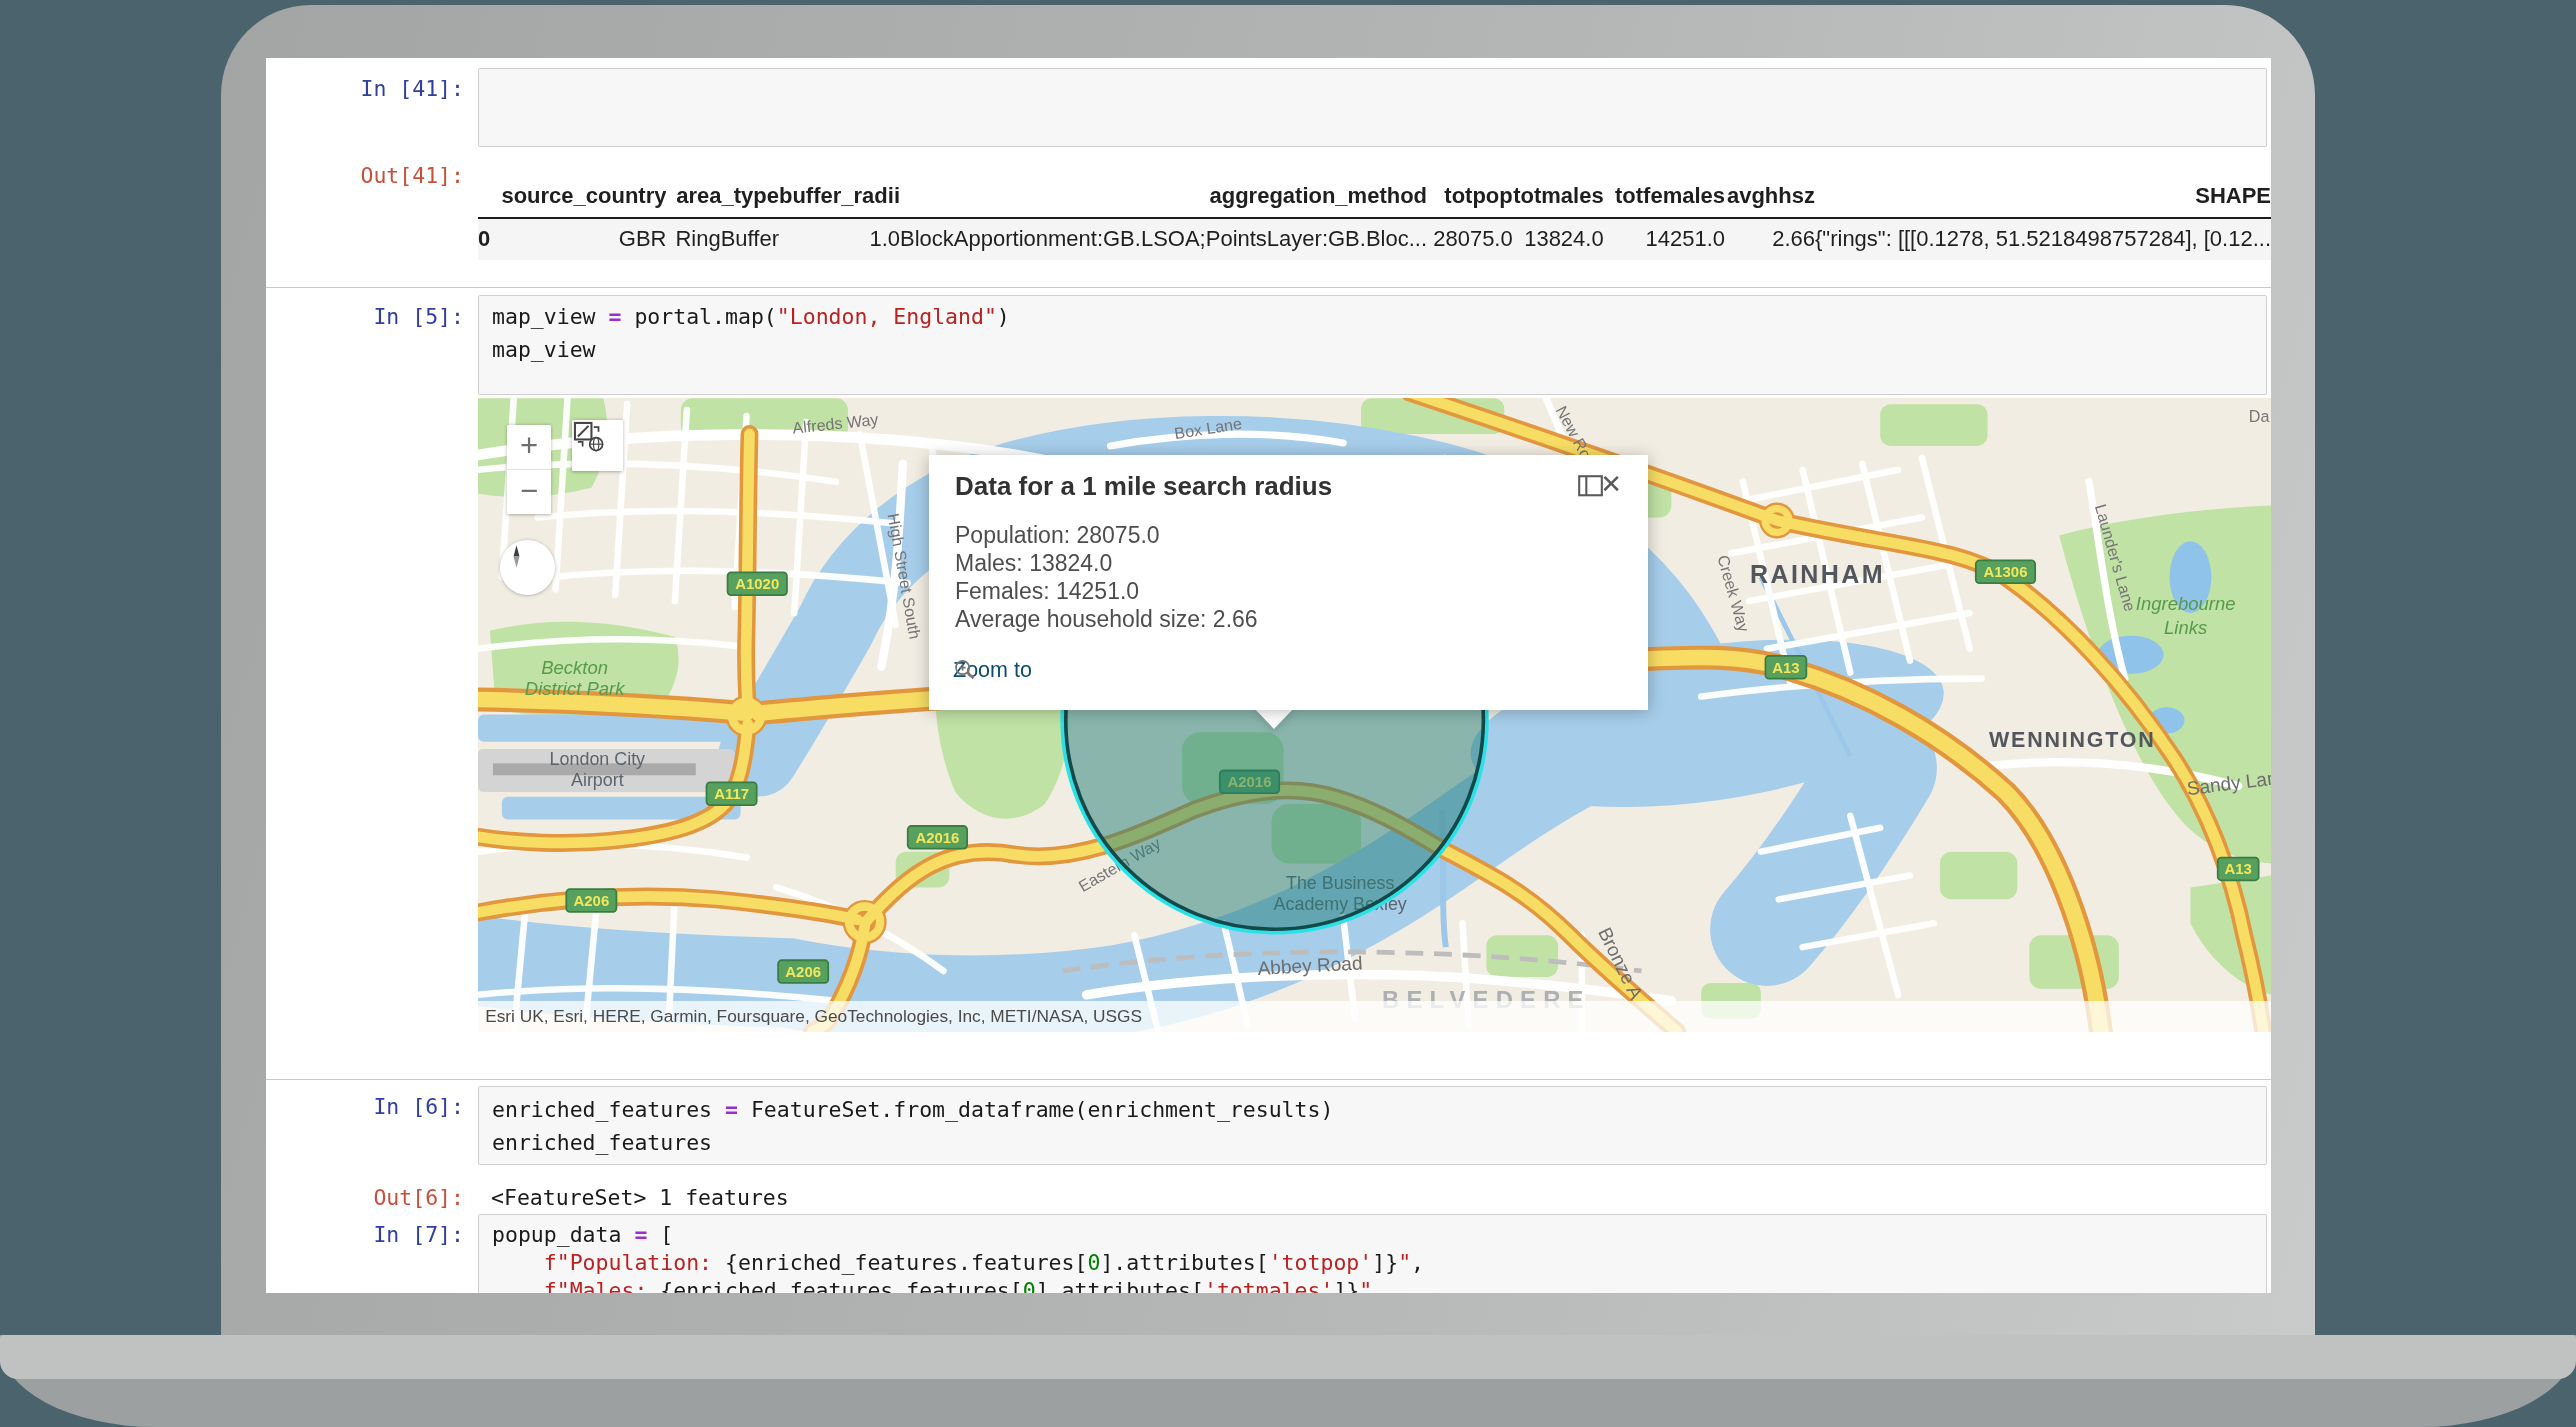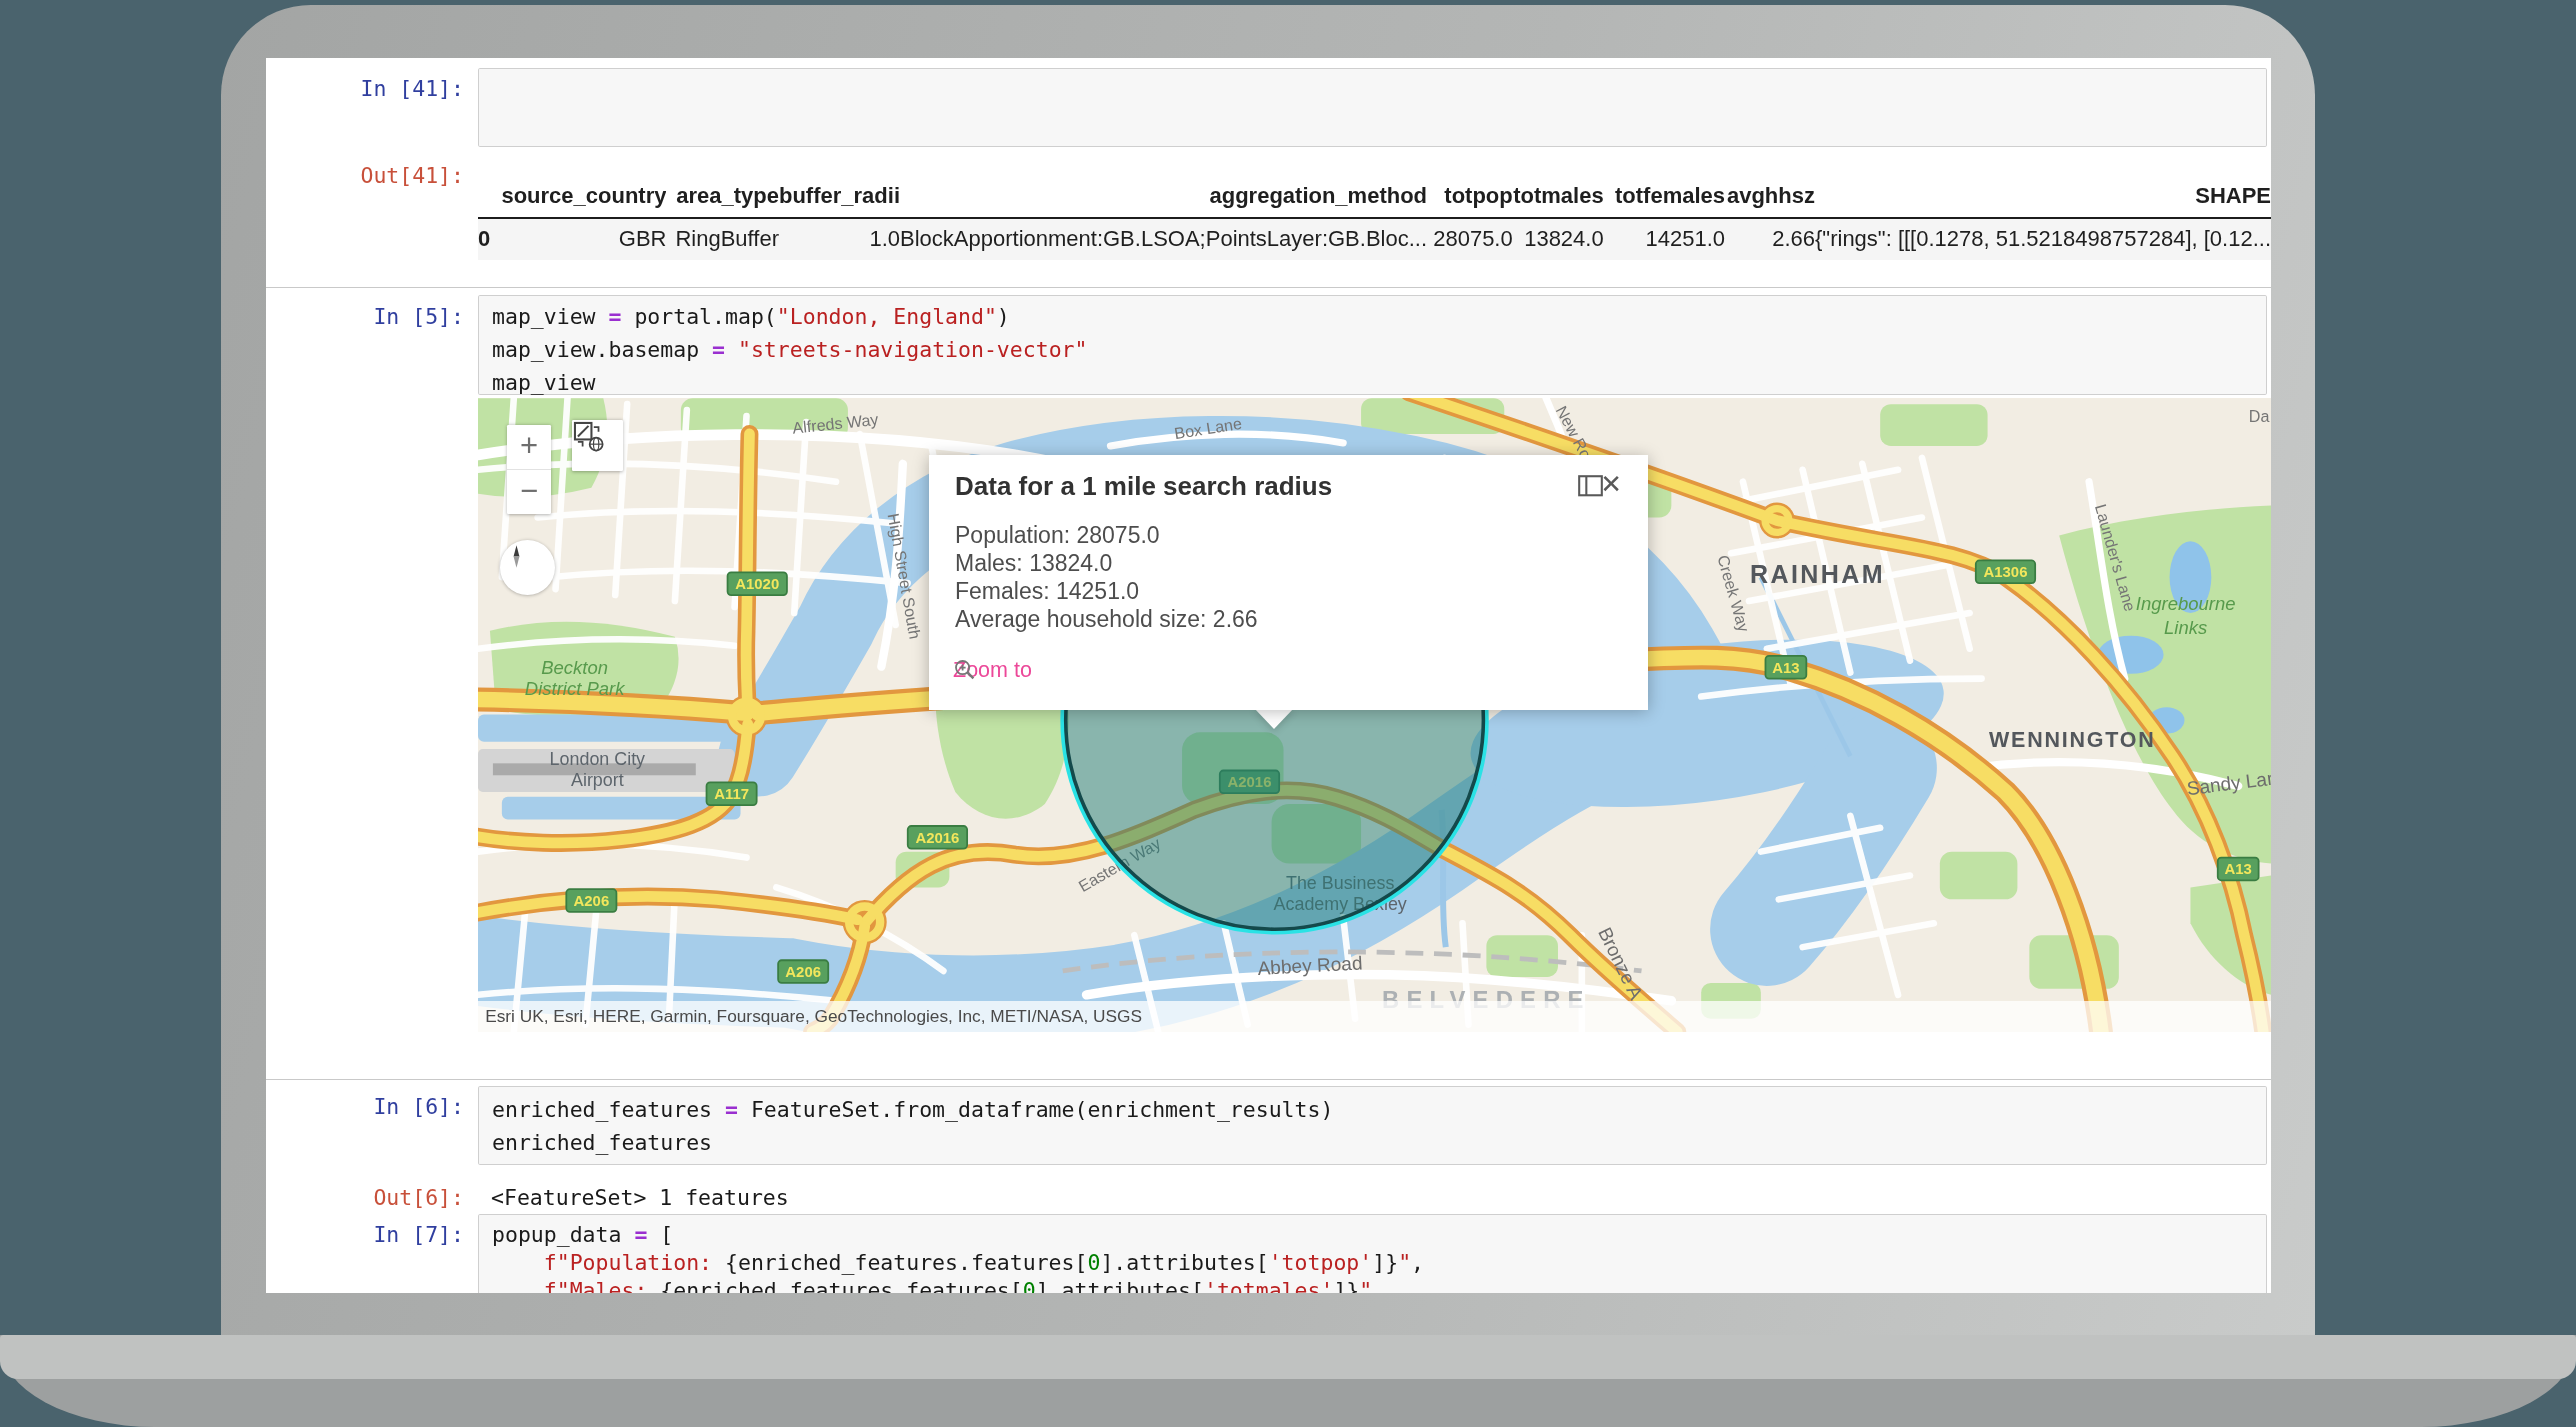--- a/index.html
+++ b/index.html
@@ -64,21 +64,21 @@
 
   .attrib{left:0;bottom:0;width:100%;height:31px;background:rgba(255,255,255,.75);
           font-size:17.3px;color:#4a4a4a;line-height:31px;padding-left:7.2px;box-sizing:border-box;}
 
   
   .popup{left:451px;top:57px;width:719px;height:255px;background:#fff;
          box-shadow:0 2.4px 15.5px rgba(0,0,0,.28);}
   .popup-title{left:26px;top:15.5px;font-size:26px;font-weight:bold;color:#323232;}
   .popup-line{left:26px;font-size:23px;color:#4d4d4d;}
   .popup-action{left:24px;top:203px;display:flex;align-items:center;gap:8.4px;
-                font-size:21.5px;color:#ec4899;}
+                font-size:21.5px;color:#0c4a6e;}
   .pointer{border-left:20px solid transparent;border-right:20px solid transparent;
            border-top:21.5px solid #ffffff;width:0;height:0;filter:drop-shadow(0 3.6px 3.6px rgba(0,0,0,.15));}
   .icon-x{font-size:26px;color:#595959;line-height:24px;}
 </style>
 </head>
 <body>
 
 <div class="abs base-body"></div>
 <div class="abs base-lip"></div>
 <div class="abs bezel"></div>
@@ -133,21 +133,20 @@
           </tr>
         </tbody>
       </table>
   </div>
 
   <div class="abs hr" style="top:229px"></div>
 
   <div class="abs prompt in" style="top:246px">In [5]:</div>
   <div class="abs cell" style="top:237px;height:100px;padding-top:3.6px">
       <div class="code-line"><span>map_view </span><span class="tok-o">=</span><span> portal.map(</span><span class="tok-s">"London, England"</span><span>)</span></div>
-      <div class="code-line"><span>map_view.basemap </span><span class="tok-o">=</span><span> </span><span class="tok-s">"streets-navigation-vector"</span></div>
       <div class="code-line"><span>map_view</span></div>
     </div>
 
   <div class="abs map">
     <svg width="1793" height="634" viewBox="0 0 3005 1062">
 
       <rect x="0" y="0" width="3005" height="1062" fill="#f2ede3"></rect>
 
       <g fill="#c0e2a4">
         <path d="M 0 0 L 210 0 Q 230 80 190 150 Q 90 175 0 160 Z"></path>

